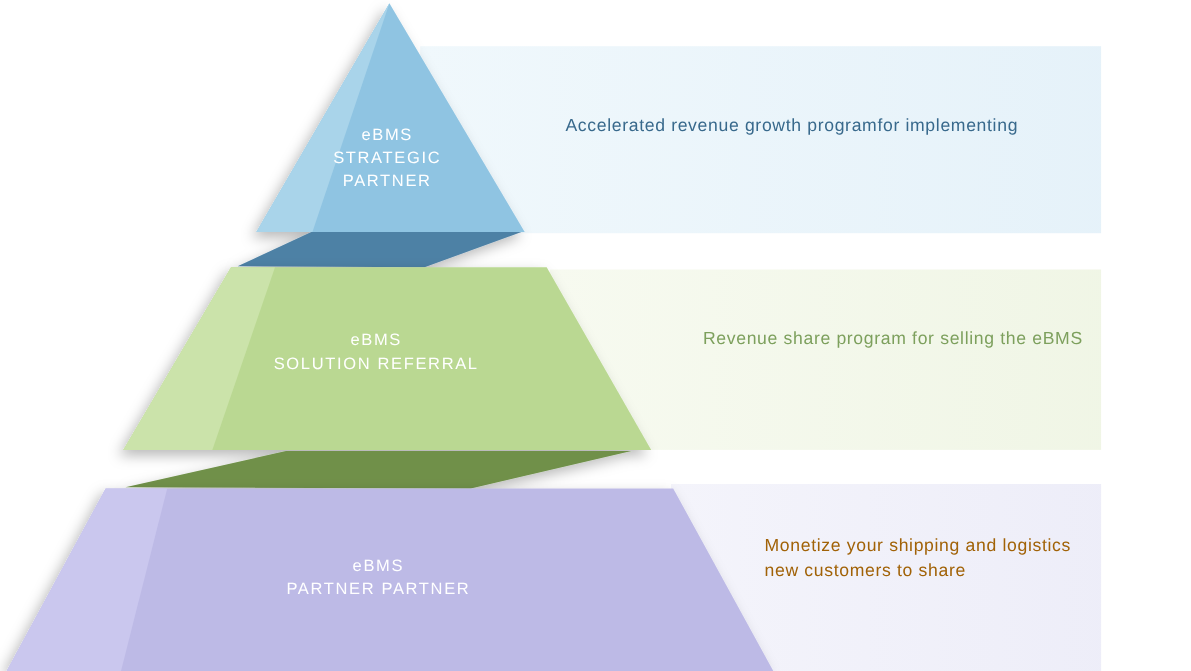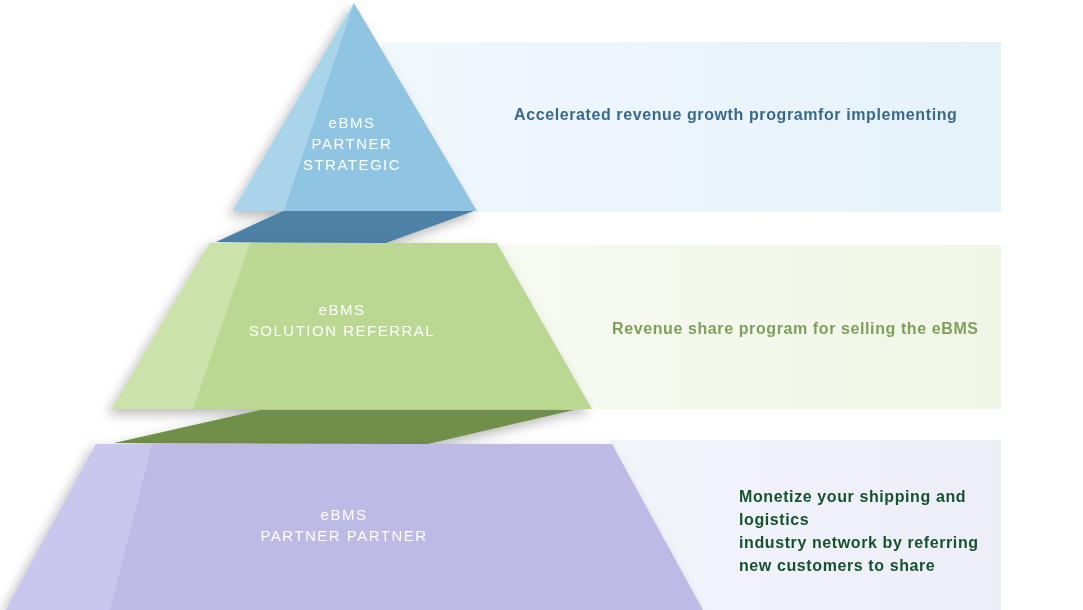--- a/index.html
+++ b/index.html
@@ -30,25 +30,25 @@
     color: #ffffff;
     font-size: 15px;
     line-height: 21px;
     letter-spacing: 1.5px;
     font-weight: normal;
   }
   .tier-desc {
     font-size: 16px;
     line-height: 23px;
     letter-spacing: 0.6px;
-    font-weight: bold;
+    font-weight: normal;
   }
   .desc-strategic { color: #38698c; }
   .desc-solution  { color: #7da05d; }
-  .desc-referral  { color: #14532d; margin-left: 44px; }
+  .desc-referral  { color: #a16207; }
 </style>
 </head>
 <body>
 
 <div class="stage">
 
   <svg width="1083" height="610" viewBox="0 0 1083 610">
     <defs>
       <linearGradient id="panelBlue" x1="0" y1="0" x2="1" y2="0">
         <stop offset="0" stop-color="#f0f8fc"></stop>
@@ -84,41 +84,40 @@
     </g>
 
     <g filter="url(#softShadow)">
       <polygon points="96,444 612,444 703,610 6,610" fill="#bdbae6"></polygon>
       <polygon points="96,444 152,444 110,610 6,610" fill="#cac7ee"></polygon>
     </g>
   </svg>
 
   <div class="txt tier-label" style="left:252px; top:112px; width:200px;">
     <div>eBMS</div>
+    <div>STRATEGIC</div>
     <div>PARTNER</div>
-    <div>STRATEGIC</div>
   </div>
 
   <div class="txt tier-desc desc-strategic" style="left:514px; top:103px;">
     <div>Accelerated revenue growth programfor implementing</div>
   </div>
 
   <div class="txt tier-label" style="left:222px; top:299px; width:240px;">
     <div>eBMS</div>
     <div>SOLUTION REFERRAL</div>
   </div>
 
-  <div class="txt tier-desc desc-solution" style="left:612px; top:297px;margin-top:20px;">
+  <div class="txt tier-desc desc-solution" style="left:639px; top:297px;">
     <div>Revenue share program for selling the eBMS</div>
   </div>
 
   <div class="txt tier-label" style="left:224px; top:504px; width:240px;">
     <div>eBMS</div>
     <div>PARTNER PARTNER</div>
   </div>
 
   <div class="txt tier-desc desc-referral" style="left:695px; top:485px;">
     <div>Monetize your shipping and logistics</div>
-    <div>industry network by referring</div>
     <div>new customers to share</div>
   </div>
 
 </div>
 
 </body></html>

